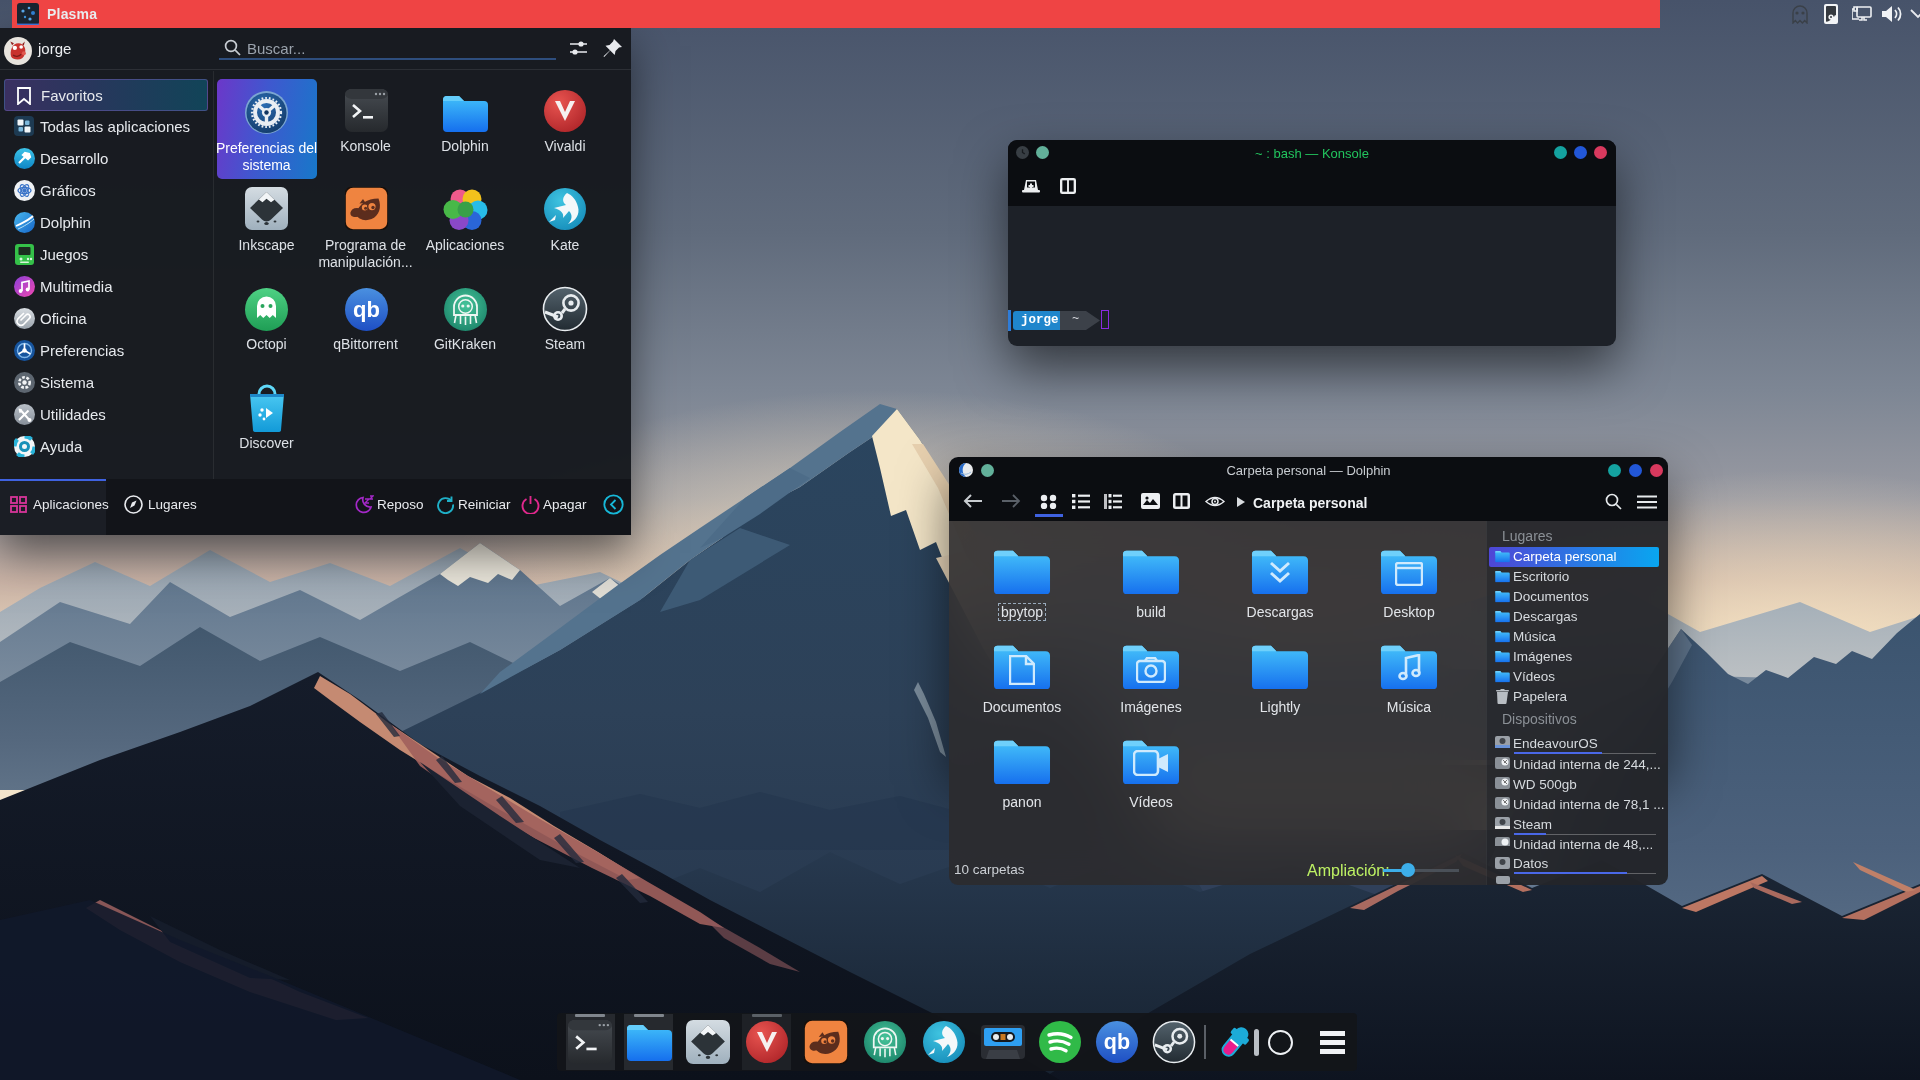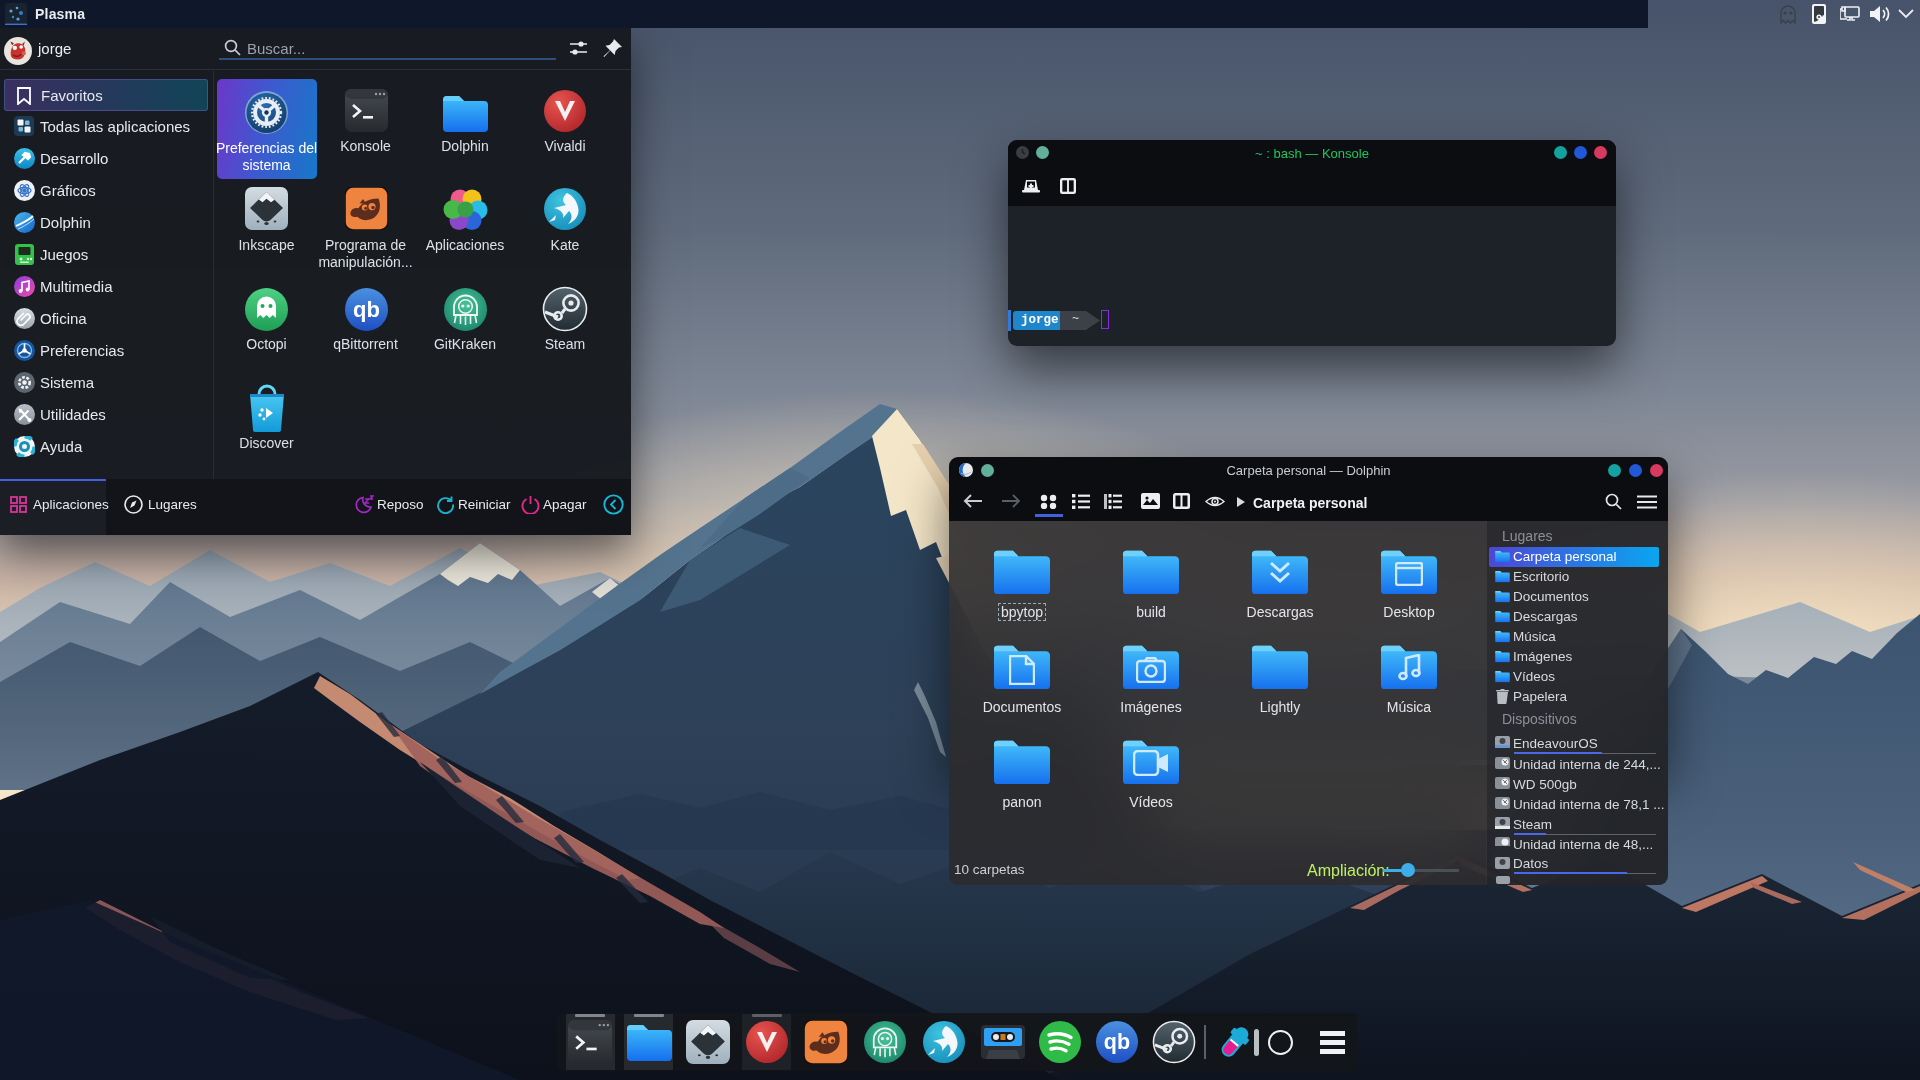--- a/index.html
+++ b/index.html
@@ -1,18 +1,18 @@
 <!DOCTYPE html>
 <html><head><meta charset="utf-8">
 <style>
 *{margin:0;padding:0;box-sizing:border-box}
 html,body{width:1920px;height:1080px;overflow:hidden;background:#30405a;font-family:"Liberation Sans",sans-serif}
 #wall{position:absolute;left:0;top:0}
 .abs{position:absolute}
-#panel{position:absolute;left:0;top:0;width:1648px;height:28px;background:#0f172a;color:#e9ebee;z-index:30}
+#panel{position:absolute;left:12px;top:0;width:1648px;height:28px;background:#ef4444;color:#e9ebee;z-index:30}
 #panel .plasma{position:absolute;left:35px;top:6px;font-size:14px;font-weight:bold;letter-spacing:.2px}
 #panel .clock{position:absolute;left:0;right:0;top:6px;text-align:center;font-size:14px}
 #menu{position:absolute;left:0;top:28px;width:631px;height:507px;background:rgba(23,26,32,.985);z-index:25;box-shadow:0 18px 40px rgba(0,0,0,.5)}
 #menu .hdr{position:absolute;left:0;top:0;width:100%;height:42px;border-bottom:1px solid rgba(255,255,255,.09)}
 #menu .uname{position:absolute;left:38px;top:12px;font-size:15px;color:#eceef1}
 #menu .buscar{position:absolute;left:247px;top:12px;font-size:15px;color:#9aa2ac}
 #menu .sline{position:absolute;left:219px;top:30px;width:337px;height:2px;background:#2e4e7e}
 #menu .vsep{position:absolute;left:213px;top:43px;width:1px;height:408px;background:rgba(255,255,255,.07)}
 .srow{position:absolute;left:4px;width:204px;height:32px;color:#e6e9ed;font-size:15px}
 .srow .lbl{position:absolute;left:36px;top:7px}

